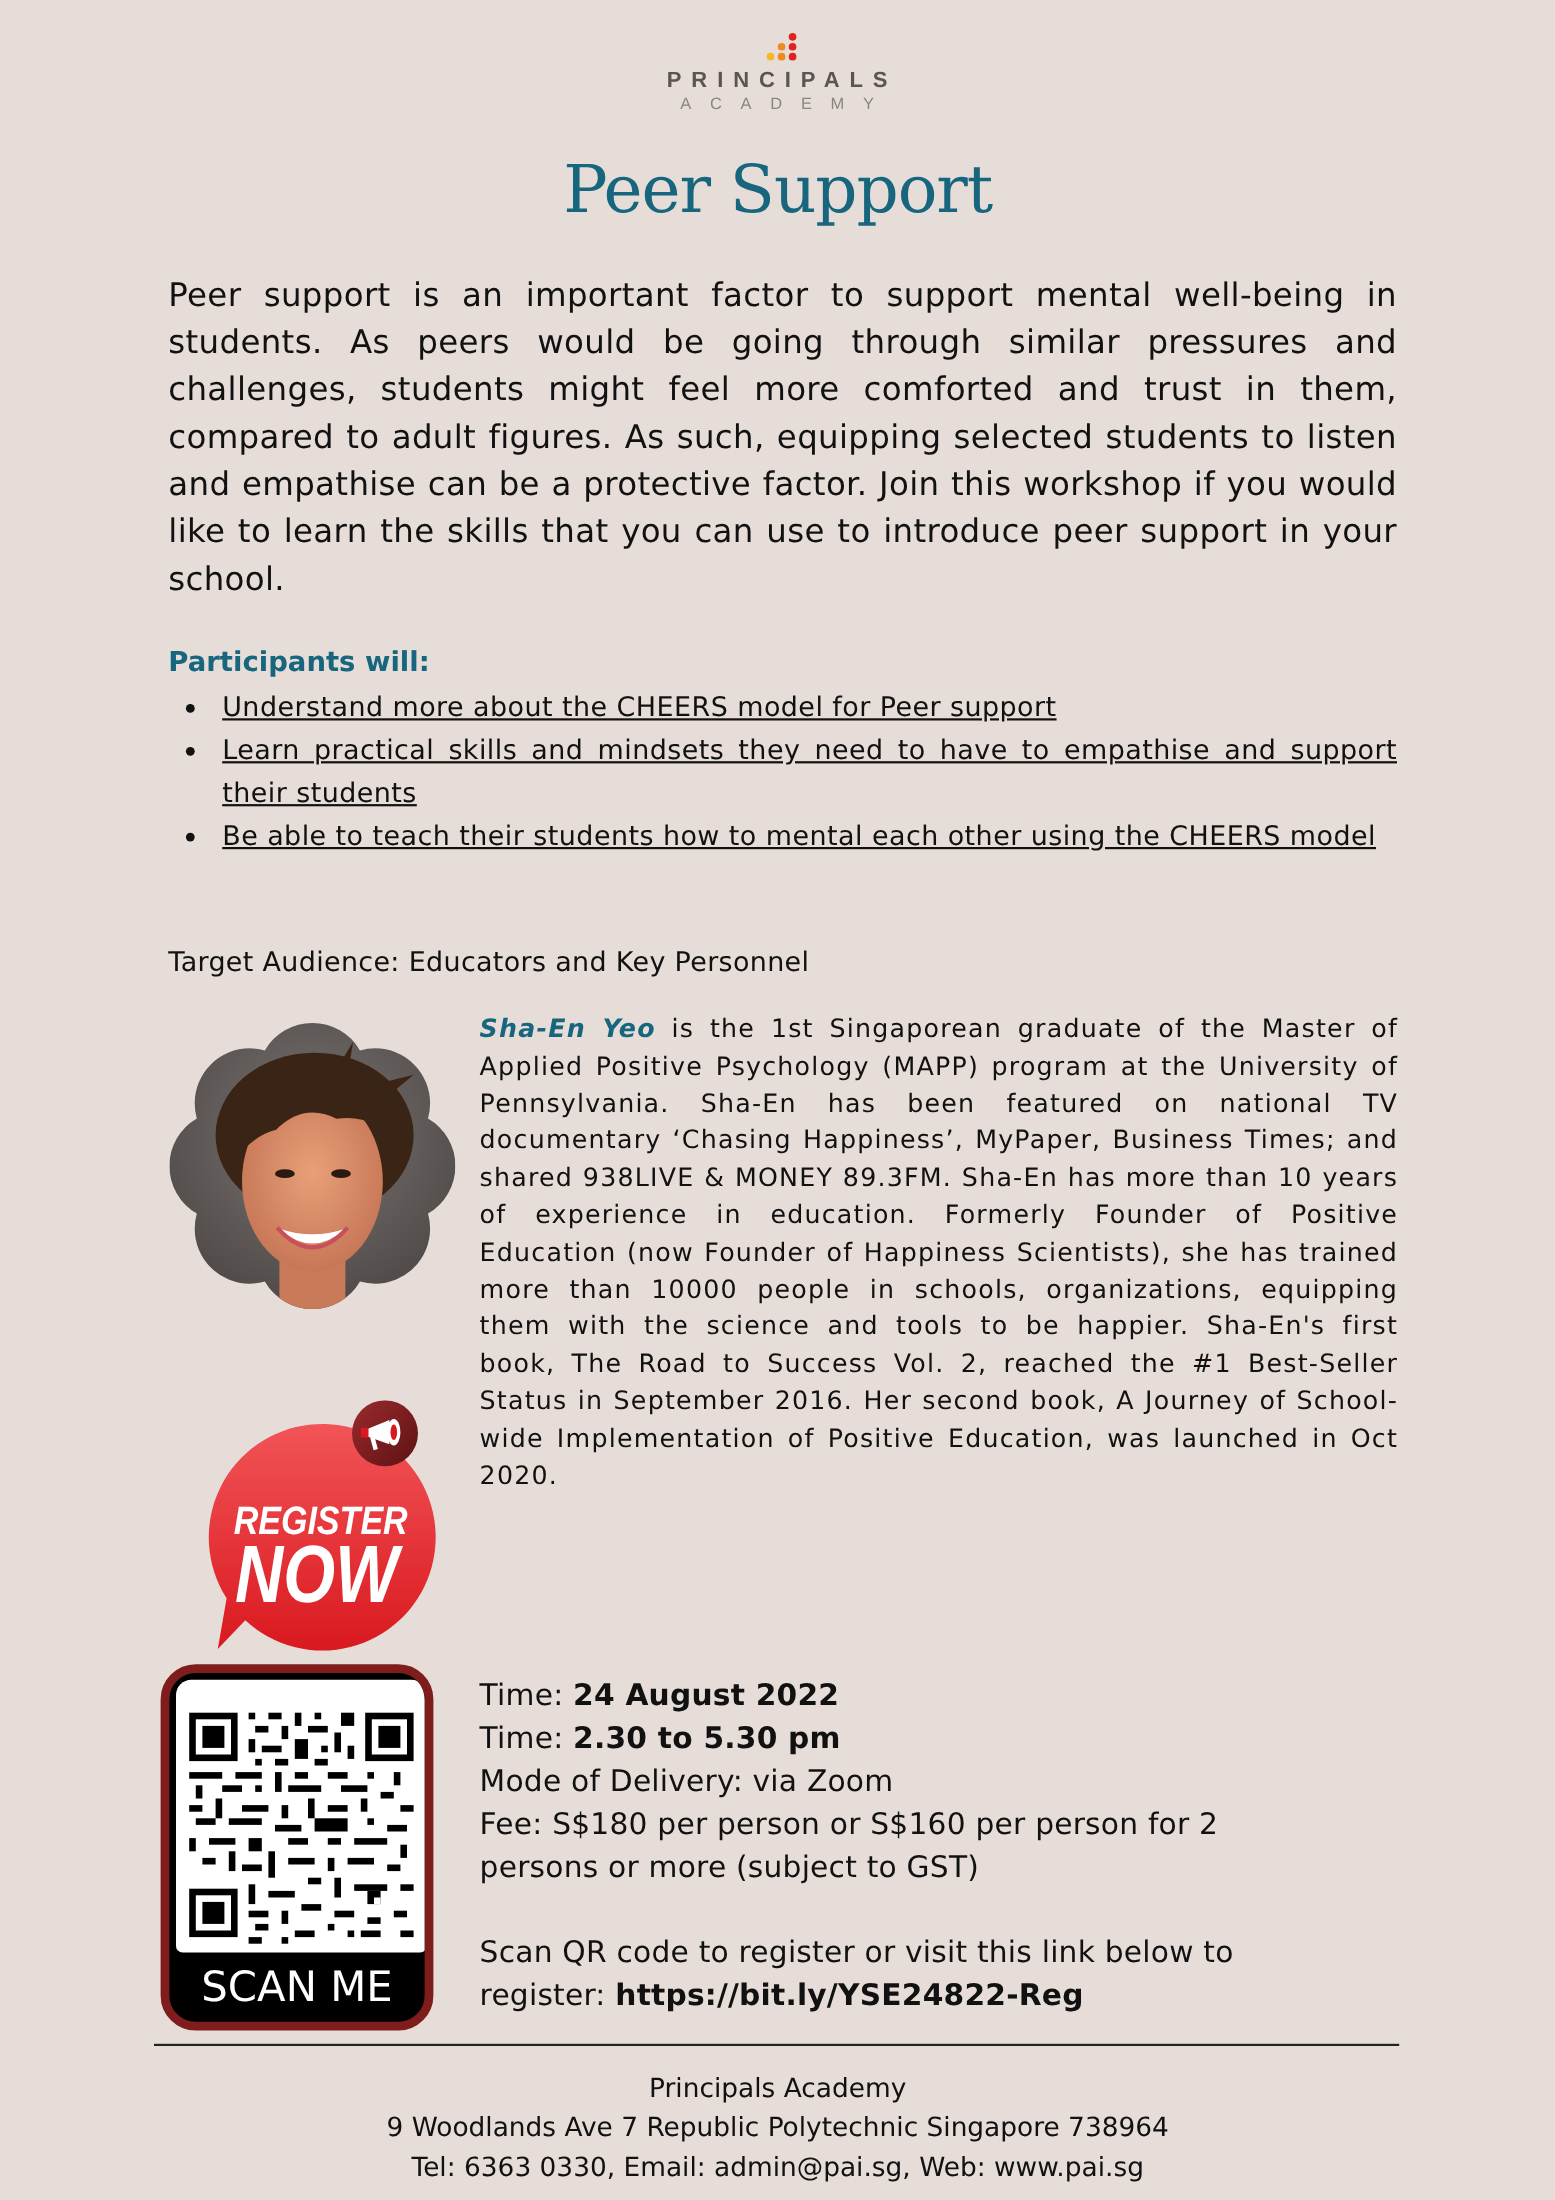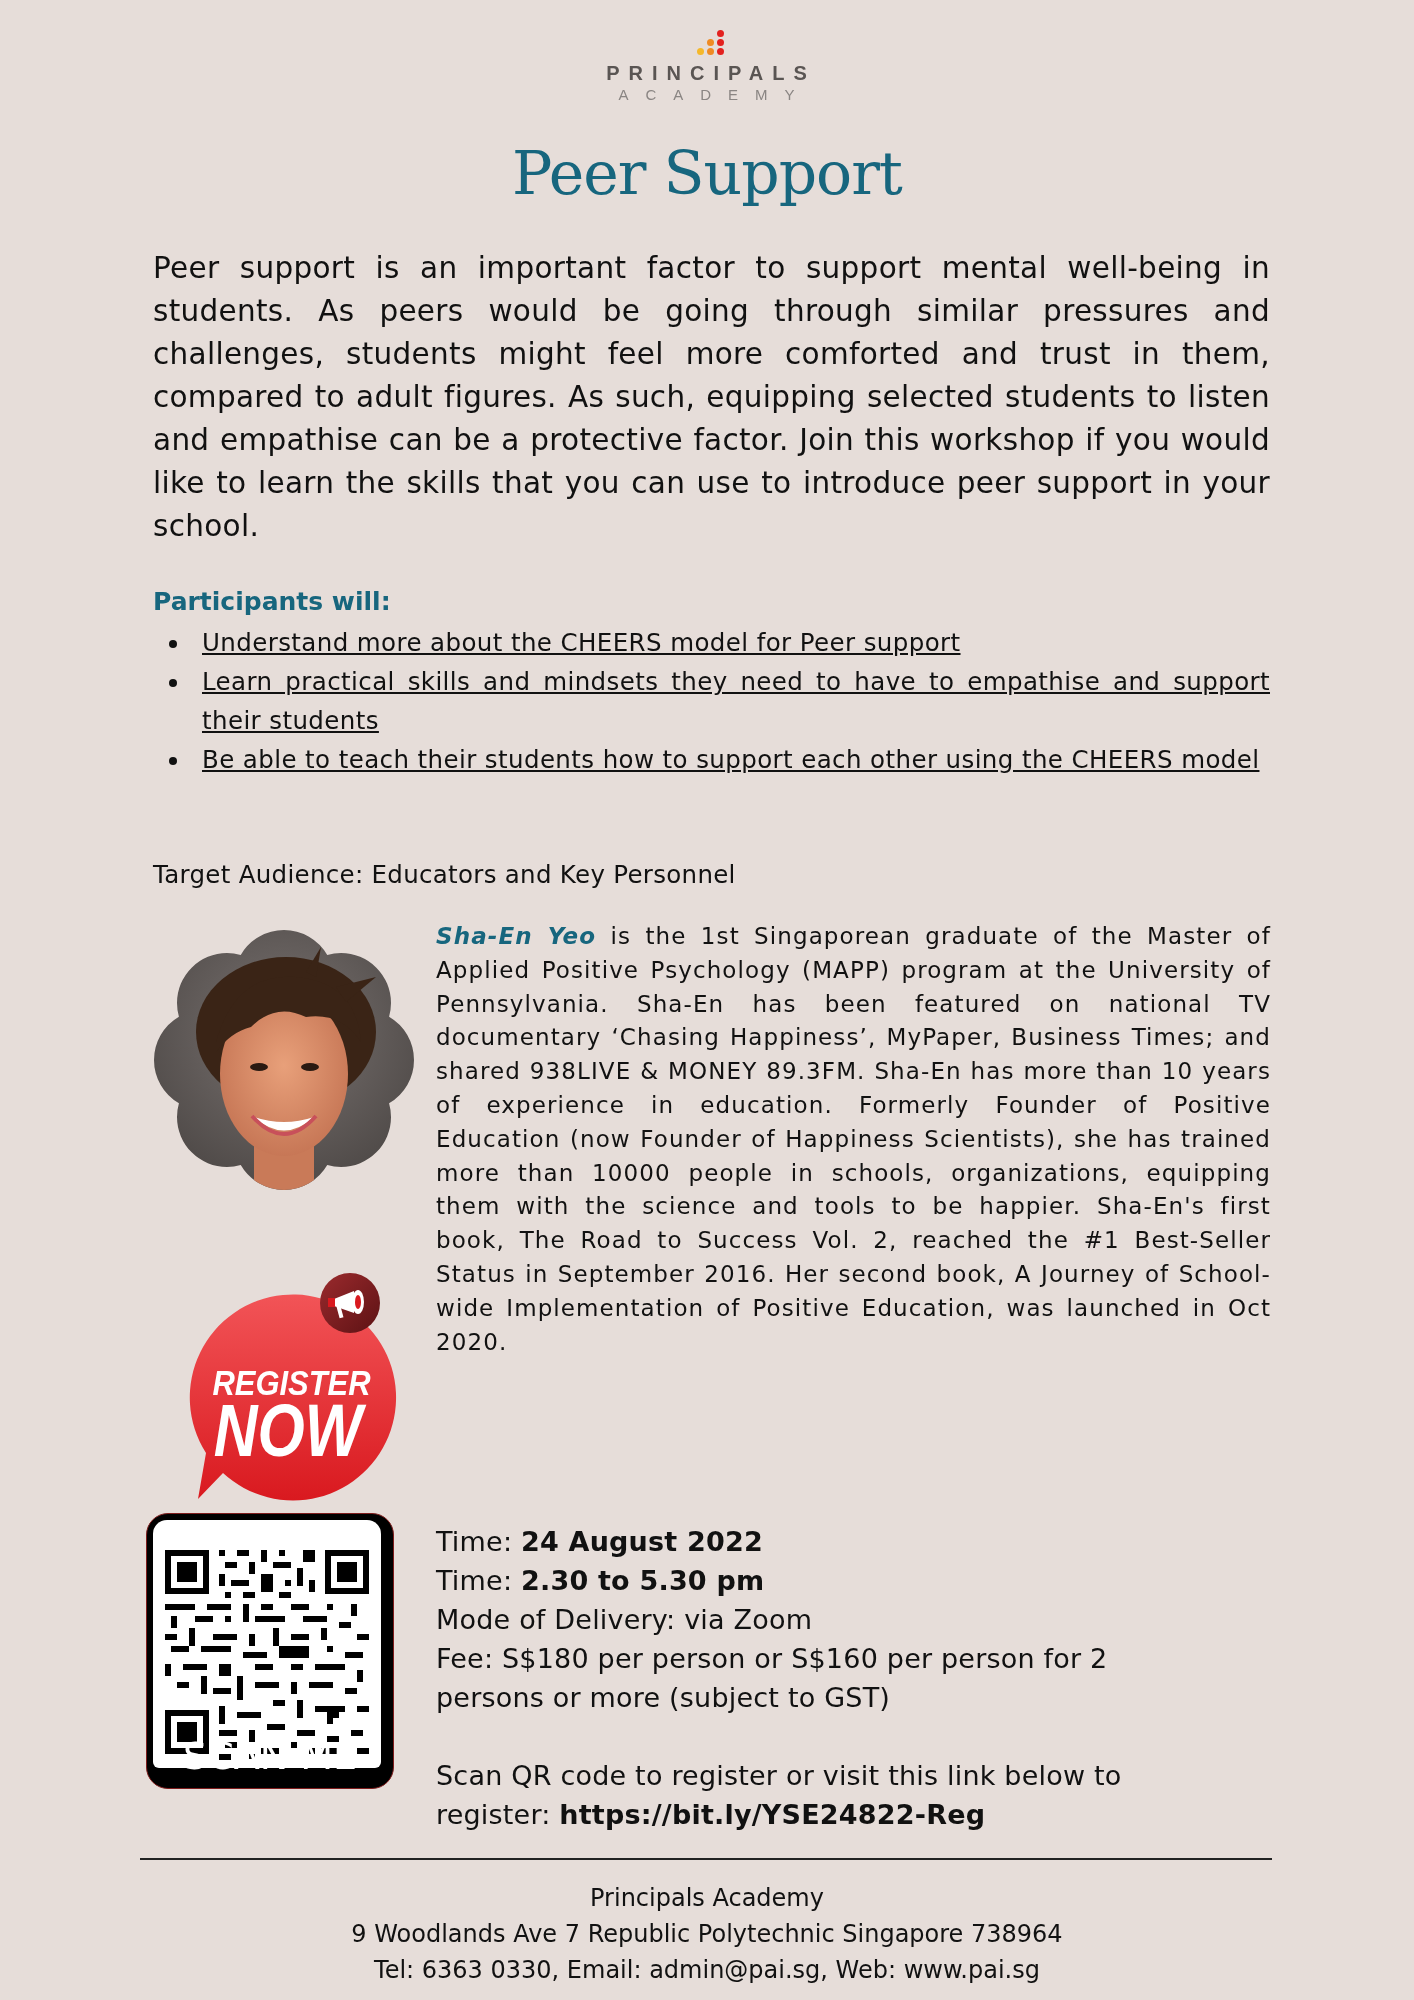--- a/index.html
+++ b/index.html
@@ -74,22 +74,22 @@
     }
     .bio .speaker-name {
       color: #17667e; font-weight: bold; font-style: italic;
     }
     
     .register {
       position: absolute; left: 178px; top: 1273px; width: 220px; height: 230px;
     }
     
     .qr-card {
-      position: absolute; left: 146px; top: 1513px; width: 248px; height: 276px;
-      border: 1px solid #7f1d1d; border-radius: 22px; background: #000;
+      position: absolute; left: 146px; top: 1513px; width: 248px; height: 333px;
+      border: 8px solid #7f1d1d; border-radius: 32px; background: #000;
       overflow: hidden;
     }
     .qr-white {
       position: absolute; left: 6px; top: 6px; width: 228px; height: 248px;
       background: #fff; border-radius: 14px 14px 6px 6px;
     }
     .qr-label {
       position: absolute; left: 0; width: 100%; bottom: 10px;
       text-align: center; color: #fff; font-family: "DejaVu Sans", sans-serif;
       font-size: 38px; font-weight: normal; letter-spacing: 0px;
@@ -130,21 +130,21 @@
 
 <h1 class="title">Peer Support</h1>
 
 <p class="intro">Peer support is an important factor to support mental well-being in students. As peers would be going through similar pressures and challenges, students might feel more comforted and trust in them, compared to adult figures. As such, equipping selected students to listen and empathise can be a protective factor. Join this workshop if you would like to learn the skills that you can use to introduce peer support in your school.</p>
 
 <h2 class="section-heading">Participants will:</h2>
 
 <ul class="bullets">
   <li>Understand more about the CHEERS model for Peer support</li>
   <li>Learn practical skills and mindsets they need to have to empathise and support their students</li>
-  <li>Be able to teach their students how to support each other using the CHEERS model</li>
+  <li>Be able to teach their students how to mental each other using the CHEERS model</li>
 </ul>
 
 <p class="audience">Target Audience: Educators and Key Personnel</p>
 
 <div class="photo">
   <svg width="276" height="276" viewBox="0 0 276 276">
     <defs>
       <clipPath id="scallop">
         <circle cx="138" cy="138" r="100"></circle>
         <circle cx="138" cy="58" r="50"></circle>

